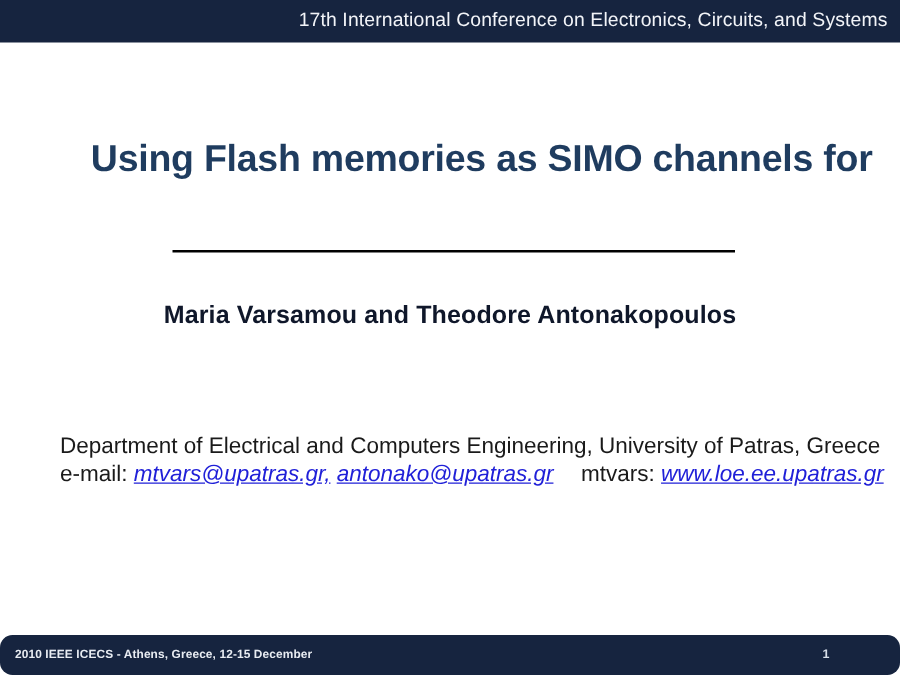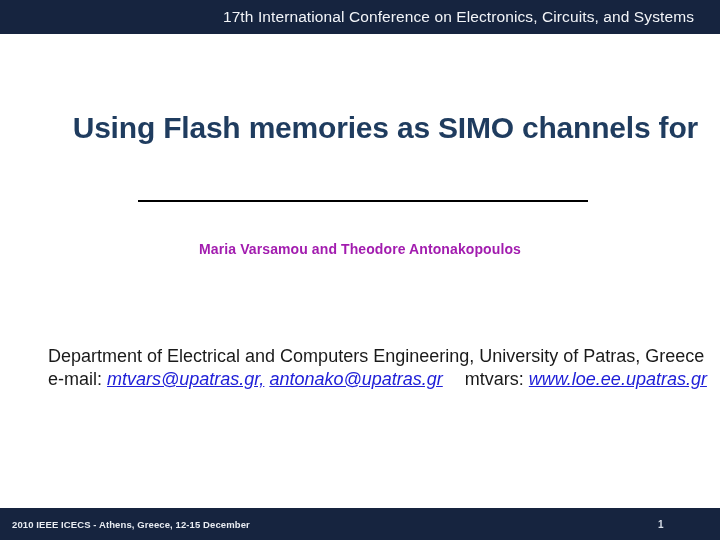--- a/index.html
+++ b/index.html
@@ -26,21 +26,21 @@
     position: absolute;
     left: 0;
     top: 0;
     width: 720px;
     height: 34px;
     background: #16243f;
     display: flex;
     align-items: center;
     justify-content: flex-end;
     box-sizing: border-box;
-    padding-right: 26px;
+    padding-right: 10px;
   }
   .header-title {
     color: #f2f4f8;
     font-size: 15.5px;
     font-weight: 400;
     letter-spacing: 0.1px;
     white-space: nowrap;
   }
 
   
@@ -70,22 +70,22 @@
     background: #000000;
   }
 
   
   .authors {
     position: absolute;
     left: 60px;
     top: 241px;
     width: 600px;
     text-align: center;
-    color: #a21caf;
-    font-size: 14px;
+    color: #0f172a;
+    font-size: 20px;
     font-weight: bold;
     letter-spacing: 0.1px;
     white-space: nowrap;
   }
 
   
   .contact-block {
     position: absolute;
     left: 48px;
     top: 346px;
@@ -111,20 +111,21 @@
   }
 
   
   .footer-band {
     position: absolute;
     left: 0;
     bottom: 0;
     width: 720px;
     height: 32px;
     background: #16243f;
+    border-radius: 10px;
   }
   .footer-text {
     position: absolute;
     left: 12px;
     top: 50%;
     transform: translateY(-50%);
     color: #e8ecf2;
     font-size: 9.5px;
     font-weight: bold;
     letter-spacing: 0.1px;

